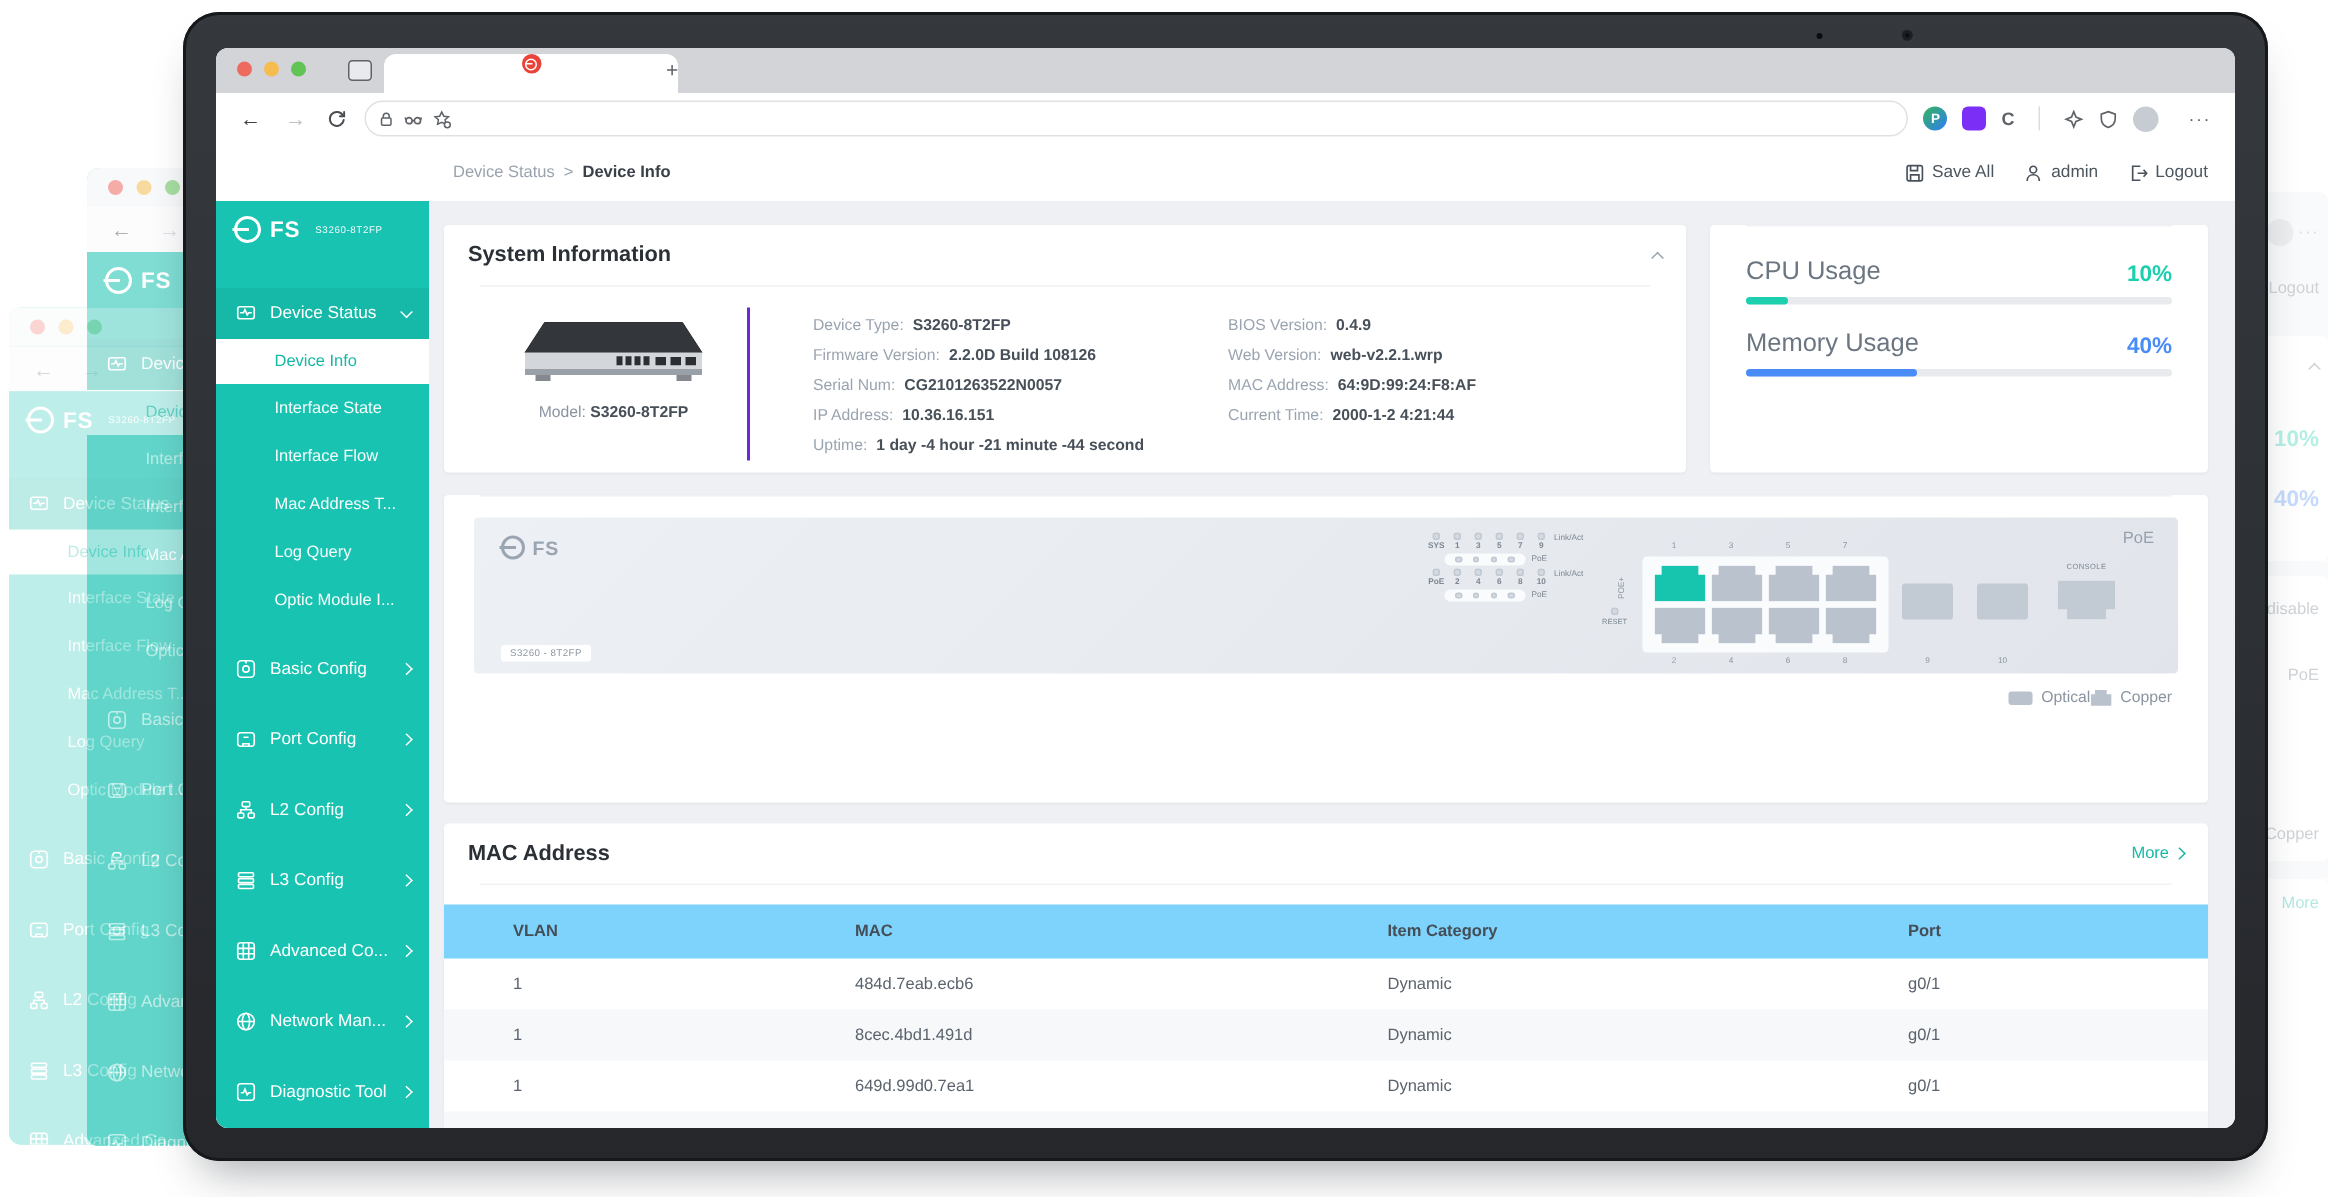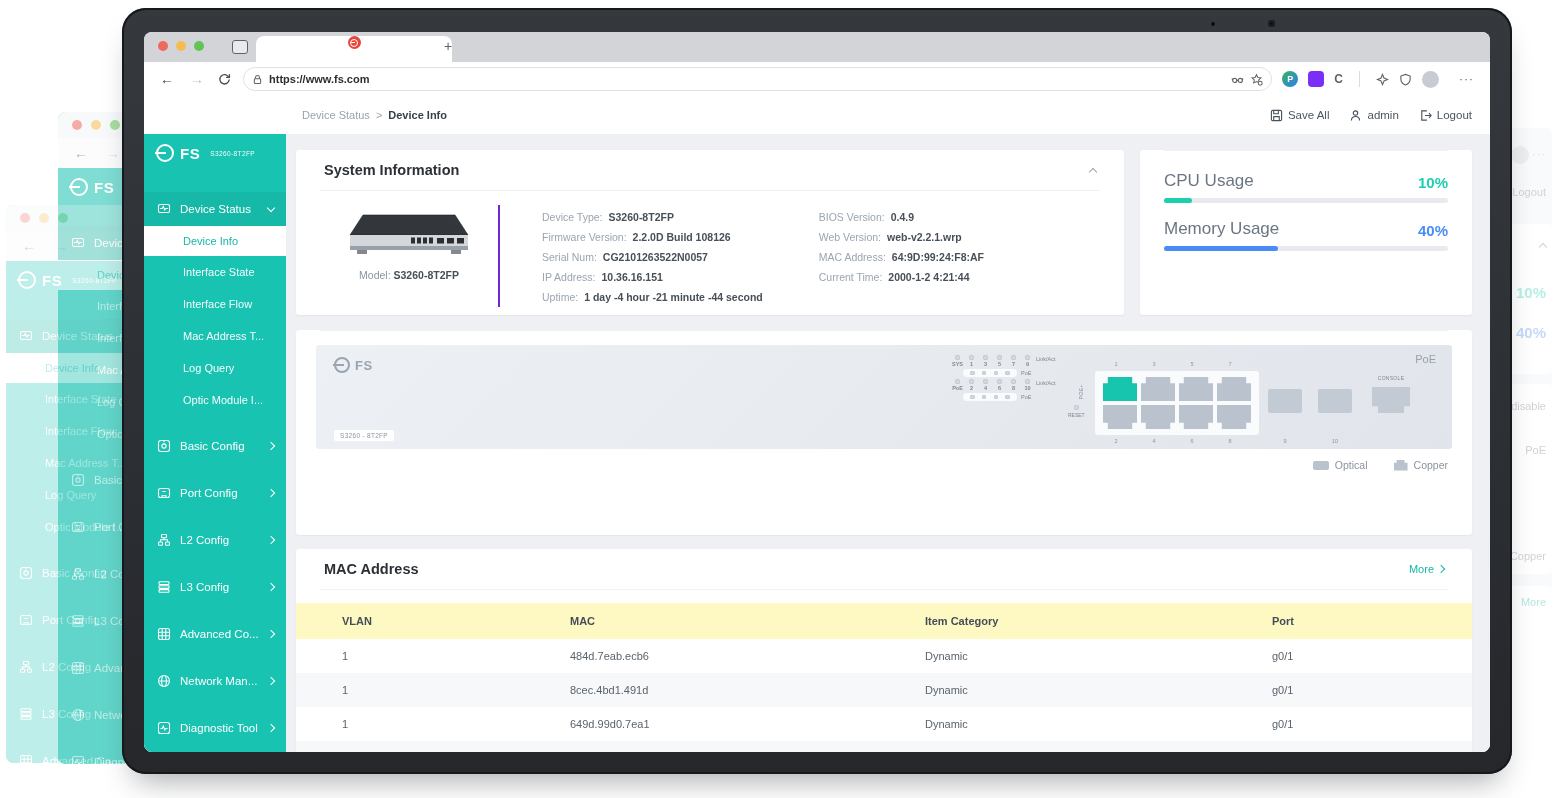--- a/index.html
+++ b/index.html
@@ -86,21 +86,21 @@
   .chev.down{transform:rotate(45deg);margin-top:-2px;}
   .chev.up{transform:rotate(-135deg);margin-top:3px;}
   .chev.right{transform:rotate(-45deg);}
   
   .content{position:absolute;left:142px;top:38px;right:0;bottom:0;background:#eef0f3;overflow:hidden;}
   .card{position:absolute;background:#fff;border-radius:3px;box-shadow:0 1px 2px rgba(60,70,85,.06);}
   .card-sys{left:10px;top:16px;width:828px;height:165px;}
   .card-usage{left:854px;top:16px;width:332px;height:165px;}
   .card-iface{left:10px;top:196px;width:1176px;height:205px;}
   .card-mac{left:10px;top:415px;width:1176px;height:330px;}
-  .card-hd{height:40px;display:flex;align-items:center;justify-content:space-between;padding:0 28px;}
+  .card-hd{height:40px;display:flex;align-items:center;justify-content:space-between;padding:0 16px;}
   .card-title{font-size:14.5px;font-weight:bold;color:#2b3036;}
   .card-div{height:1px;background:#f0f2f4;margin:0 24px;}
   .collapse{color:#9aa4b0;}
   
   .sys-body{display:flex;padding:14px 0 0 24px;}
   .sys-imgblock{width:178px;border-right:2px solid #6d28d9;display:flex;flex-direction:column;align-items:center;padding-top:6px;}
   .sys-caption{margin-top:10px;font-size:10.5px;color:#8a94a0;}
   .sys-caption b{color:#474f58;}
   .fields{display:flex;gap:56px;padding-left:42px;padding-top:2px;}
   .fcol{display:flex;flex-direction:column;}
@@ -142,31 +142,31 @@
   .rj45{width:34px;height:24px;background:#b9c2cd;}
   .rj45.top{clip-path:polygon(14% 0%,86% 0%,86% 26%,100% 26%,100% 100%,0% 100%,0% 26%,14% 26%);}
   .rj45.bot{clip-path:polygon(0% 0%,100% 0%,100% 74%,86% 74%,86% 100%,14% 100%,14% 74%,0% 74%);}
   .rj45.on{background:#17c4ae;}
   .pnum{position:absolute;font-size:5.5px;color:#8b95a1;font-weight:normal;}
   .sfp{position:absolute;width:34px;height:24px;top:44px;background:#c2cad3;border-radius:2px;}
   .console-lbl{position:absolute;left:1052px;top:30px;width:46px;text-align:center;font-size:5px;color:#7d8793;letter-spacing:.3px;}
   .console-port{position:absolute;left:1056px;top:42px;width:38px;height:26px;background:#c2cad3;
                 clip-path:polygon(0% 0%,100% 0%,100% 74%,84% 74%,84% 100%,16% 100%,16% 74%,0% 74%);}
   .poe-corner{position:absolute;right:16px;top:8px;font-size:11px;color:#97a1ad;}
-  .iface-bottom{display:flex;justify-content:flex-end;gap:26px;margin:10px 24px 0;font-size:10.5px;color:#8a94a0;align-items:center;}
+  .iface-bottom{display:flex;justify-content:flex-end;margin:10px 24px 0;font-size:10.5px;color:#8a94a0;align-items:center;}
   .opt-icon{width:16px;height:9px;border-radius:2px;background:#b9c2cd;display:inline-block;}
   .cop-icon{width:14px;height:11px;background:#b9c2cd;display:inline-block;
             clip-path:polygon(22% 0%,78% 0%,78% 30%,100% 30%,100% 100%,0% 100%,0% 30%,22% 30%);}
   .leg2{display:flex;align-items:center;gap:6px;}
   
   .more-link{display:flex;align-items:center;gap:4px;font-size:11px;color:#17b8a6;}
   .tgrid{margin:13px 0 0 0;}
   .trow{display:grid;grid-template-columns:228px 355px 347px 1fr;padding-left:46px;height:34px;align-items:center;
         font-size:11px;color:#5a636d;}
-  .trow.thead{height:36px;background:#fef9c3;color:#454d56;font-weight:bold;}
+  .trow.thead{height:36px;background:#7dd3fc;color:#454d56;font-weight:bold;}
   .trow.alt{background:#f7f8fa;}
   .trow.partial{height:18px;background:#f7f8fa;}
 </style>
 </head>
 <body>
 <div class="stage">
 
 <div class="ghost ghost1">
   <div class="ghost-titlebar">
     <span class="tl-dot tl-red"></span>
@@ -447,21 +447,20 @@
               <path d="M12.3 1.8v3h-3"></path>
             </svg>
       </span>
       <div class="urlbar">
         <span class="tb-icon">
           <svg width="11" height="11" viewBox="0 0 14 14" fill="none" stroke="#5f6368" stroke-width="1.3">
                 <rect x="3" y="6" width="8" height="6" rx="1"></rect>
                 <path d="M4.5 6V4.5a2.5 2.5 0 0 1 5 0V6"></path>
               </svg>
         </span>
-        <span class="url-text">https://www.fs.com</span>
         <span class="tb-icon">
           <svg width="13" height="13" viewBox="0 0 14 14" fill="none" stroke="#5f6368" stroke-width="1.2">
                 <circle cx="4" cy="8" r="2.2"></circle>
                 <circle cx="10" cy="8" r="2.2"></circle>
                 <path d="M6.2 8h1.6M1.8 7.5 1.2 5.8M12.2 7.5l.6-1.7"></path>
               </svg>
         </span>
         <span class="tb-icon">
           <svg width="13" height="13" viewBox="0 0 14 14" fill="none" stroke="#5f6368" stroke-width="1.1">
                 <path d="M7 1.8l1.5 3 3.3.4-2.4 2.2.6 3.2L7 9.2 4 10.6l.6-3.2L2.2 5.2l3.3-.4z"></path>

